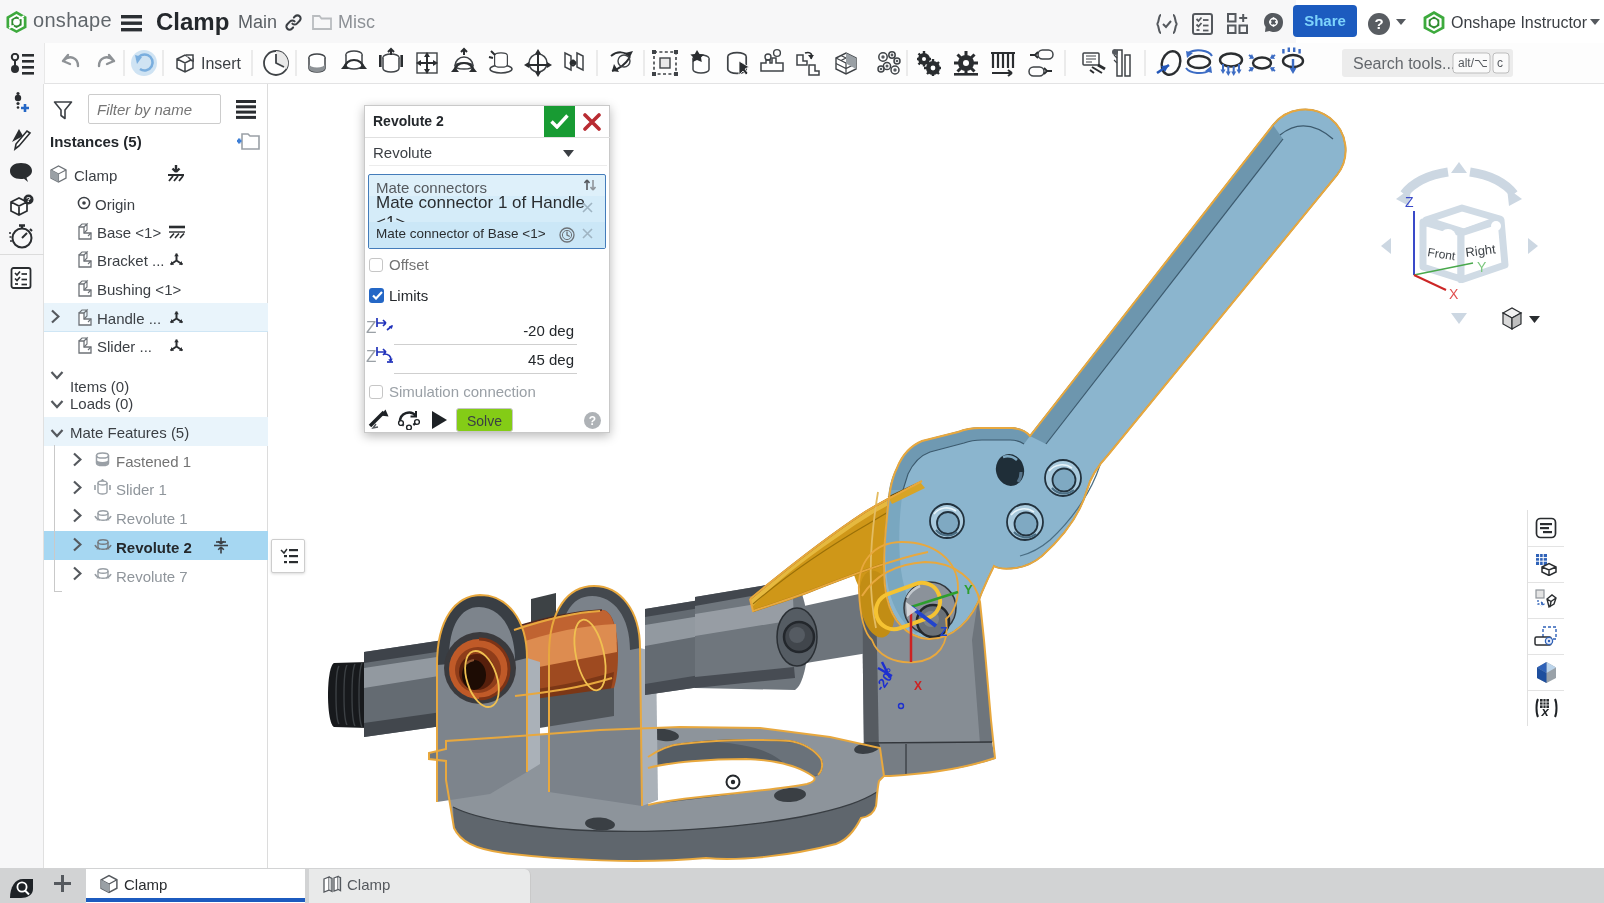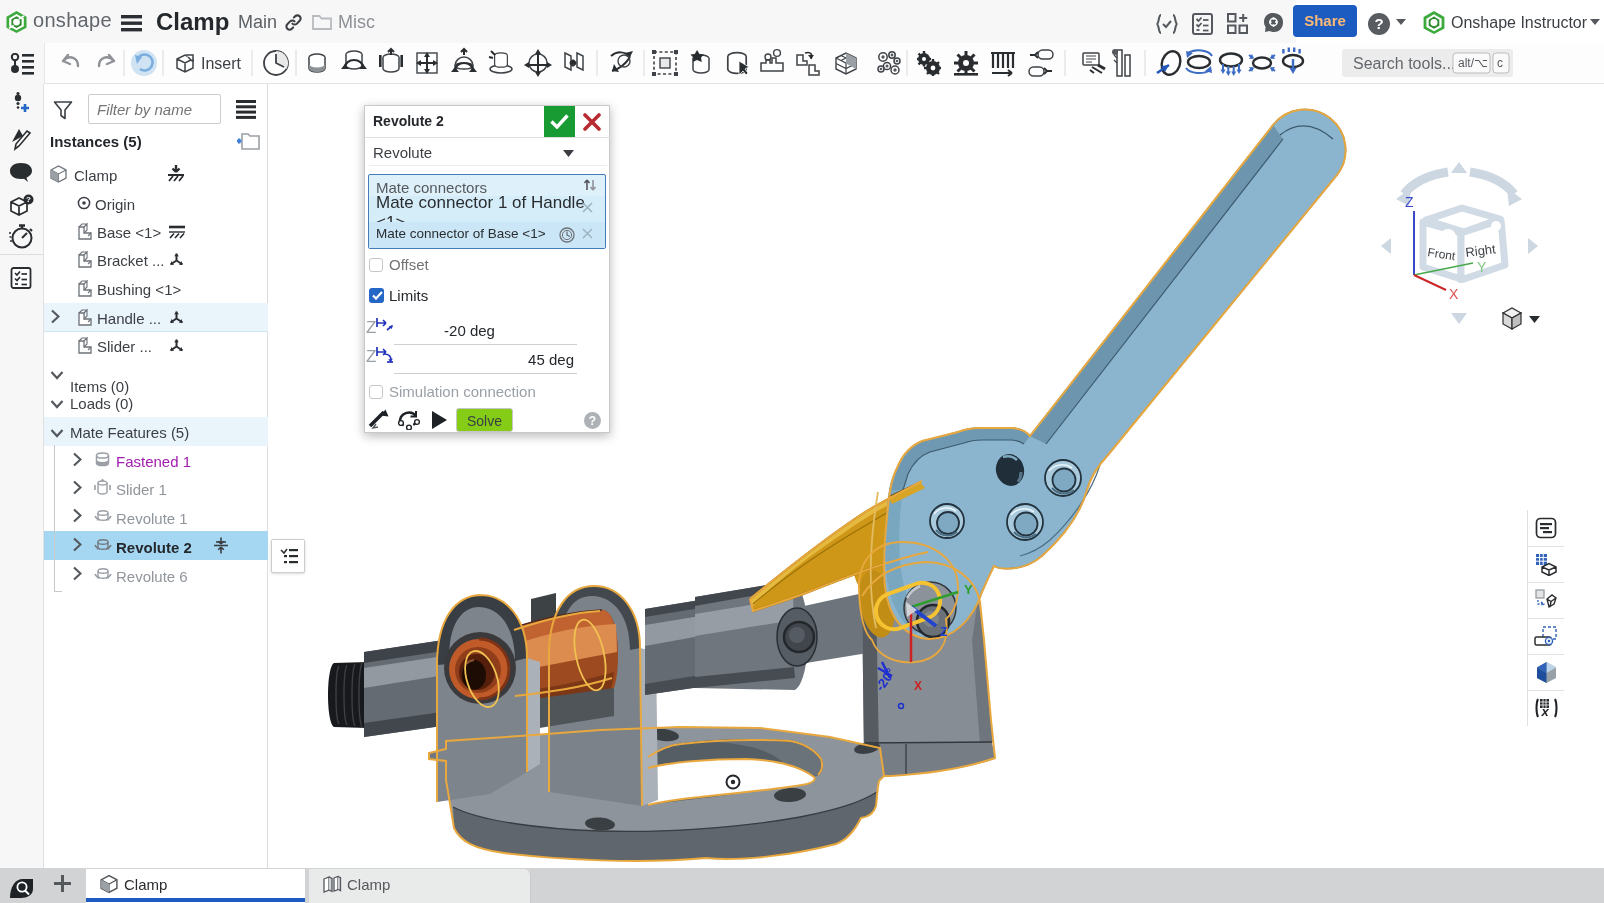--- a/index.html
+++ b/index.html
@@ -83,21 +83,21 @@
     <svg class="abs" style="left:1261px;top:12px" width="25" height="24" viewBox="0 0 25 24">
         <path d="M12,1 C6,1 3,5.5 3,10 c0,2 .6,3.5 1.6,5 L4,20 l4.5-1 c1.5.7 2.3,1 4.5,1 6,0 9-4.5 9-10 S18,1 12,1 Z" fill="#55595e"></path>
         <g fill="#fff">
           <circle cx="12.5" cy="10" r="3.6" fill="none" stroke="#fff" stroke-width="1.5"></circle>
           <rect x="11.7" y="5.2" width="1.6" height="2.4"></rect>
           <rect x="11.7" y="12.4" width="1.6" height="2.4"></rect>
           <rect x="8.1" y="9.2" width="2.4" height="1.6"></rect>
           <rect x="14" y="9.2" width="2.4" height="1.6"></rect>
         </g>
       </svg>
-    <div class="abs" style="left:1293px;top:5px;width:64px;height:32px;background:#1c5bbf;border-radius:4px;color:#fdba74;font-size:15px;font-weight:bold;text-align:center;line-height:32px;">Share</div>
+    <div class="abs" style="left:1293px;top:5px;width:64px;height:32px;background:#1c5bbf;border-radius:4px;color:#7dd3fc;font-size:15px;font-weight:bold;text-align:center;line-height:32px;">Share</div>
     <svg class="abs" style="left:1368px;top:13px" width="22" height="22">
         <circle cx="11" cy="11" r="11" fill="#595d62"></circle>
         <text x="11" y="16" text-anchor="middle" font-size="15" font-weight="bold" fill="#fff">?</text>
       </svg>
     <svg class="abs" style="left:1396px;top:19px" width="10" height="6">
         <polygon points="0,0 10,0 5,6" fill="#55595e"></polygon>
       </svg>
     <svg class="abs" style="left:1422px;top:10px" width="24" height="25" viewBox="0 0 23 24">
       <polygon points="11.5,1 21.5,6.8 21.5,17.8 11.5,23 1.5,17.8 1.5,6.8" fill="#3daa3d"></polygon>
       <polygon points="11.5,4 18.8,8.3 18.8,16.2 11.5,20.3 4.2,16.2 4.2,8.3" fill="#fff"></polygon>
@@ -555,21 +555,21 @@
     <div class="abs" style="left:26px;top:340px;font-size:15px;">Mate Features (5)</div>
 
     <svg class="abs" style="left:28px;top:368px" width="10" height="15" viewBox="0 0 10 15">
         <path d="M2,1.5 L8.5,7.5 L2,13.5" fill="none" stroke="#55595e" stroke-width="2.2"></path>
       </svg>
     <svg class="abs" style="left:50px;top:367px" width="17" height="17" viewBox="0 0 17 17">
         <ellipse cx="8.5" cy="4.5" rx="6" ry="2.6" fill="none" stroke="#9aa0a6" stroke-width="1.5"></ellipse>
         <path d="M2.5,4.5 V12 A6,2.6 0 0 0 14.5,12 V4.5" fill="none" stroke="#9aa0a6" stroke-width="1.5"></path>
         <path d="M2.5,8.5 A6,2.6 0 0 0 14.5,8.5 V12 A6,2.6 0 0 1 2.5,12 Z" fill="#9aa0a6"></path>
       </svg>
-    <div class="abs" style="left:72px;top:369px;font-size:15px;color:#a21caf;">Fastened 1</div>
+    <div class="abs" style="left:72px;top:369px;font-size:15px;color:#737373;">Fastened 1</div>
 
     <svg class="abs" style="left:28px;top:396px" width="10" height="15" viewBox="0 0 10 15">
         <path d="M2,1.5 L8.5,7.5 L2,13.5" fill="none" stroke="#55595e" stroke-width="2.2"></path>
       </svg>
     <svg class="abs" style="left:50px;top:395px" width="17" height="17" viewBox="0 0 17 17">
         <ellipse cx="8.5" cy="4" rx="4.5" ry="2" fill="none" stroke="#9aa0a6" stroke-width="1.4"></ellipse>
         <path d="M4,4 V13 A4.5,2 0 0 0 13,13 V4" fill="none" stroke="#9aa0a6" stroke-width="1.4"></path>
         <path d="M8.5,0 V2 M1,6 v5 M16,6 v5" stroke="#9aa0a6" stroke-width="1.6"></path>
         <path d="M8.5,0 l-2,2.2 h4 Z" fill="#9aa0a6"></path>
       </svg>
@@ -607,21 +607,21 @@
     <svg class="abs" style="left:28px;top:482px" width="10" height="15" viewBox="0 0 10 15">
         <path d="M2,1.5 L8.5,7.5 L2,13.5" fill="none" stroke="#55595e" stroke-width="2.2"></path>
       </svg>
     <svg class="abs" style="left:50px;top:482px" width="18" height="16" viewBox="0 0 18 16">
         <ellipse cx="9" cy="5" rx="5" ry="2.2" fill="none" stroke="#9aa0a6" stroke-width="1.4"></ellipse>
         <path d="M4,5 V10 A5,2.2 0 0 0 14,10 V5" fill="none" stroke="#9aa0a6" stroke-width="1.4"></path>
         <path d="M1,8 A 9,6 0 0 0 6,12" fill="none" stroke="#9aa0a6" stroke-width="1.5"></path>
         <path d="M17,8 A 9,6 0 0 1 12,12" fill="none" stroke="#9aa0a6" stroke-width="1.5"></path>
         <path d="M6,12 l-3.5,0.5 l1.5,-3 Z M12,12 l3.5,0.5 l-1.5,-3 Z" fill="#9aa0a6"></path>
       </svg>
-    <div class="abs" style="left:72px;top:484px;font-size:15px;color:#8f959b;">Revolute 6</div>
+    <div class="abs" style="left:72px;top:484px;font-size:15px;color:#8f959b;">Revolute 7</div>
   </div>
   <div id="vp">
   <svg width="1336" height="784" viewBox="268 84 1336 784">
 
     <path d="M 795,608 L 868,592 L 874,652 L 800,664 Z" fill="#6d747b"></path>
 
     <path d="M 862,596 C 875,575 895,564 925,562 C 955,562 976,580 980,602 L 984,640 L 993,742 L 876,757 L 864,755 Z" fill="#868d94"></path>
     <path d="M 862,596 L 876,593 L 879,755 L 864,757 Z" fill="#565b61"></path>
     <path d="M 978,600 L 984,640 L 993,742 L 980,744 L 972,640 Z" fill="#6e757c"></path>
     <path d="M 865,744 L 992,742 L 995,759 C 960,770 925,774 890,776 L 884,776 L 880,748 Z" fill="#767d84"></path>
@@ -959,21 +959,21 @@
       </svg>
     <div class="abs" style="left:24px;top:181px;color:#24282c;">Limits</div>
 
     <div class="abs" style="left:1px;top:212px;font-size:17px;color:#9aa0a6;">Z</div>
     <svg class="abs" style="left:11px;top:211px" width="18" height="15" viewBox="0 0 18 15">
         <path d="M1,1 V10 M1,6 H10 M10,6 l-3,-3 M10,6 l-3,3" stroke="#2233bb" stroke-width="1.7" fill="none"></path>
         <path d="M11,13 l5,-4" stroke="#2233bb" stroke-width="1.7"></path>
         <path d="M17,8 l-1.2,4 l-3,-2.6 Z" fill="#2233bb"></path>
       </svg>
     <div class="abs" style="left:29px;top:238px;width:183px;height:1px;background:#cfcfcf"></div>
-    <div class="abs" style="left:0px;top:216px;width:209px;text-align:center;color:#24282c;">-20 deg</div>
+    <div class="abs" style="left:0px;top:216px;width:209px;text-align:right;color:#24282c;">-20 deg</div>
     <div class="abs" style="left:1px;top:241px;font-size:17px;color:#9aa0a6;">Z</div>
     <svg class="abs" style="left:11px;top:240px" width="18" height="17" viewBox="0 0 18 17">
         <path d="M1,1 V10 M1,6 H10 M10,6 l-3,-3 M10,6 l-3,3" stroke="#2233bb" stroke-width="1.7" fill="none"></path>
         <path d="M8,8 C 13,8 15,10 15,14" stroke="#2233bb" stroke-width="1.7" fill="none"></path>
         <path d="M15,16.5 l-2.8,-3 l4.5,-1 Z" fill="#2233bb"></path>
         <path d="M11,16 h6" stroke="#2233bb" stroke-width="1.7"></path>
       </svg>
     <div class="abs" style="left:29px;top:267px;width:183px;height:1px;background:#cfcfcf"></div>
     <div class="abs" style="left:0px;top:245px;width:209px;text-align:right;color:#24282c;">45 deg</div>
 

